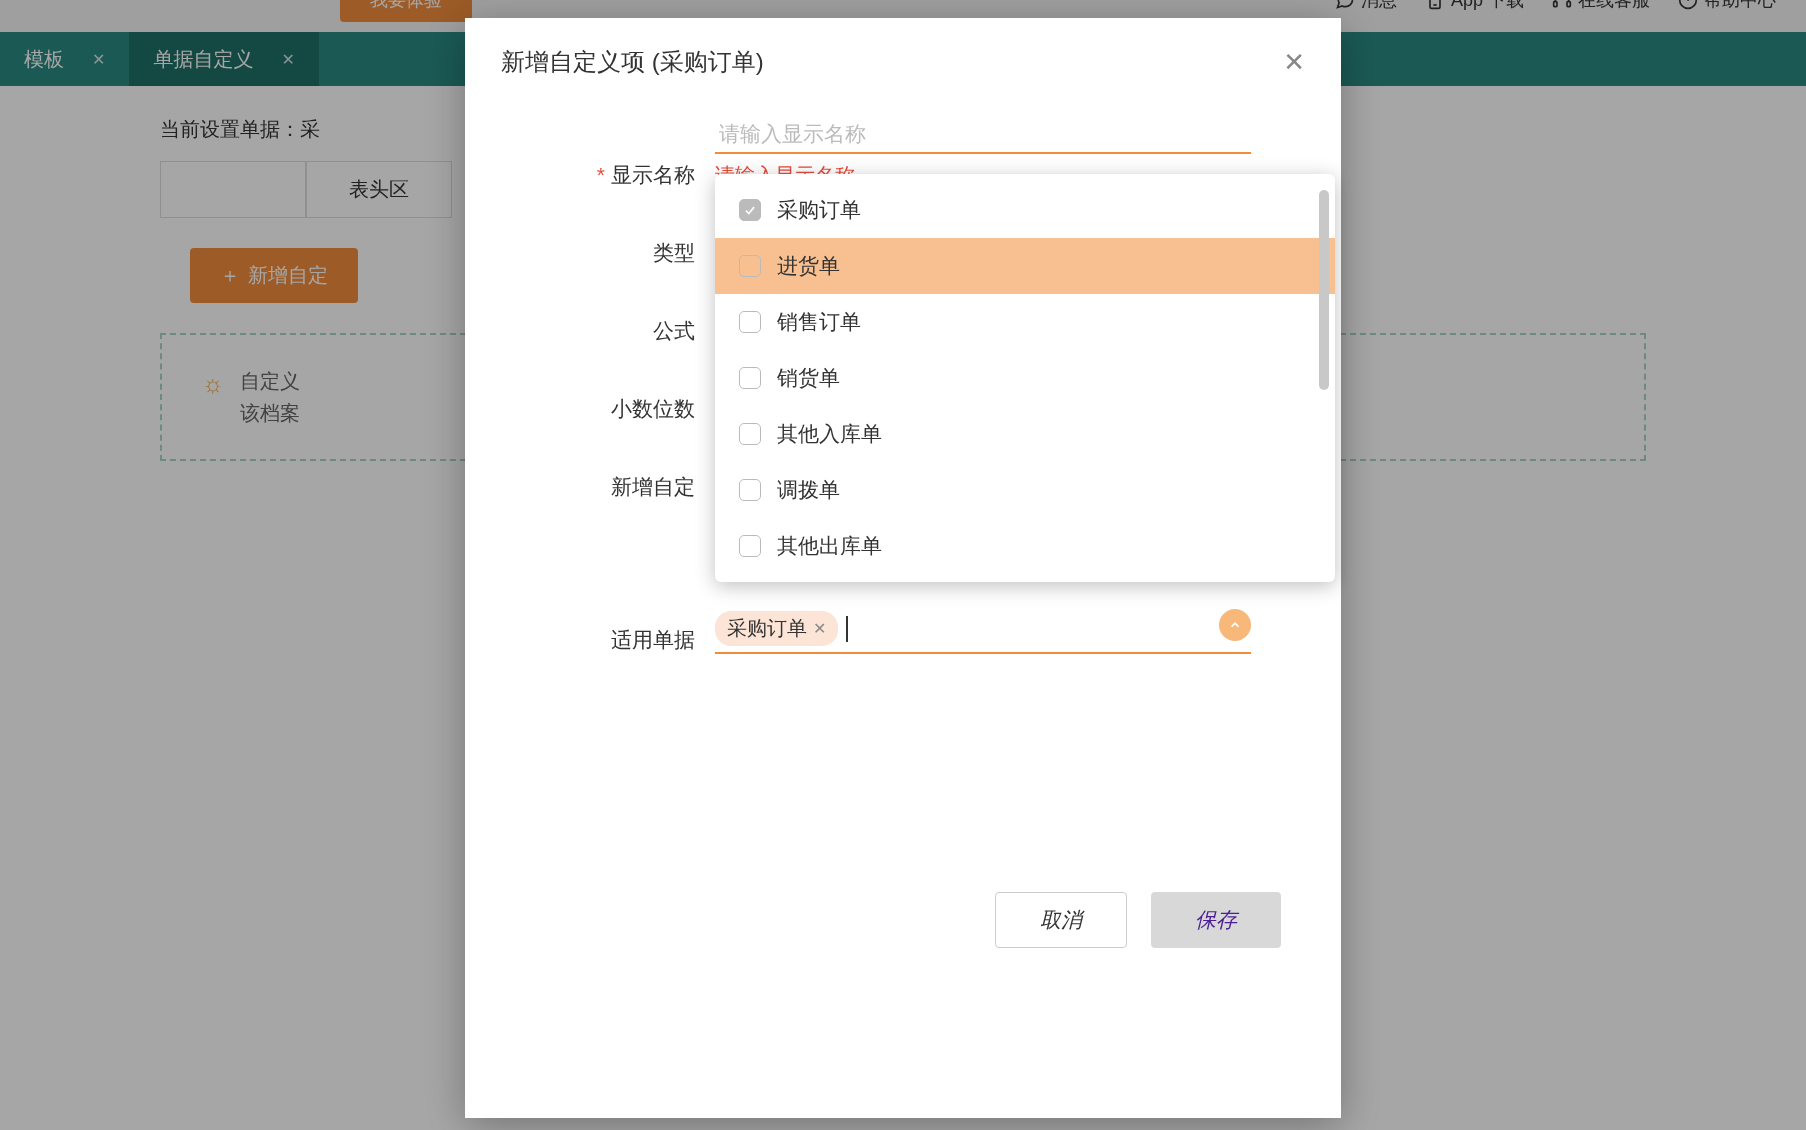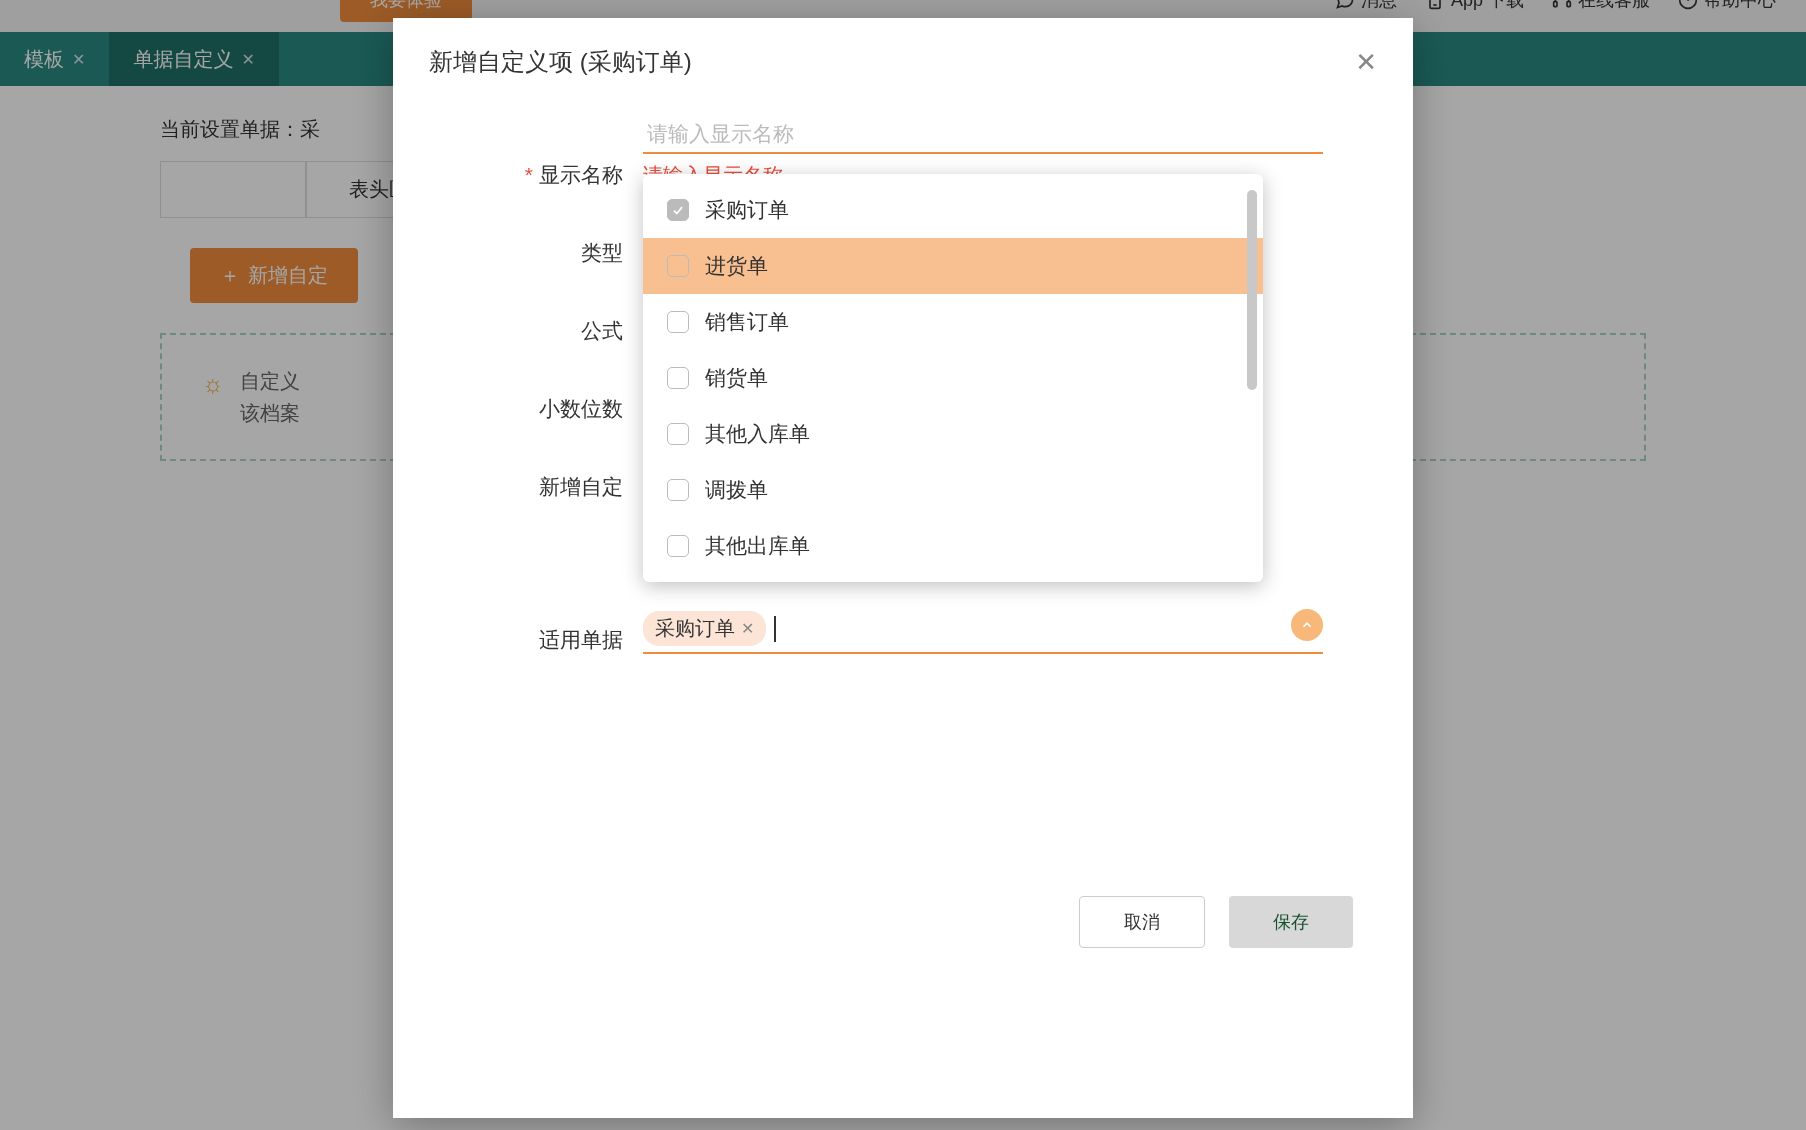--- a/index.html
+++ b/index.html
@@ -42,21 +42,21 @@
   height: 54px;
   background: #2a8a82;
   display: flex;
   align-items: stretch;
 }
 .tab {
   display: flex; align-items: center;
   padding: 0 24px;
   color: #fff;
   font-size: 20px;
-  gap: 8px;
+  gap: 28px;
   cursor: pointer;
 }
 .tab.active { background: #1f6f68; }
 .tab-close { font-size: 16px; opacity: 0.8; }
 
 .page {
   position: absolute;
   top: 86px; left: 0; right: 0; bottom: 0;
   background: #fff;
   padding: 30px 160px;
@@ -89,21 +89,21 @@
 }
 .bulb { color:#f0a83c; font-size:24px; }
 
 .modal-overlay {
   position: fixed; inset:0;
   background: rgba(0,0,0,0.35);
   display:flex; justify-content:center; align-items:flex-start;
 }
 .modal {
   background:#fff;
-  width: 1020px;
+  width: 876px;
   margin-top: 18px;
   min-height: 1100px;
   position:relative;
   box-shadow: 0 8px 40px rgba(0,0,0,0.3);
 }
 .modal-header {
   display:flex; justify-content:space-between; align-items:center;
   padding: 28px 36px 18px;
   font-size: 24px; color:#333;
 }
@@ -167,24 +167,24 @@
 .scrollbar {
   position:absolute; right:6px; top:8px; width:10px; height:200px;
   background:#c8c8c8; border-radius:5px;
 }
 
 .modal-footer {
   position:absolute; right:60px; bottom:170px;
   display:flex; gap:24px;
 }
 .btn {
-  font-size:18px; padding:13px 44px; border-radius:4px; cursor:pointer;
+  font-size:21px; padding:13px 44px; border-radius:4px; cursor:pointer;font-style:italic;
 }
 .btn-cancel { background:#fff; border:1px solid #ccc; color:#333; }
-.btn-save { background:#d8d8d8; border:none; color:#14532d; }
+.btn-save { background:#d8d8d8; border:none; color:#4c1d95; }
 </style>
 </head>
 <body>
 
 <div class="topbar">
   <div class="topbar-left">
     <button class="btn-trial">我要体验</button>
   </div>
   <div class="topbar-right">
     <span class="topbar-link">

